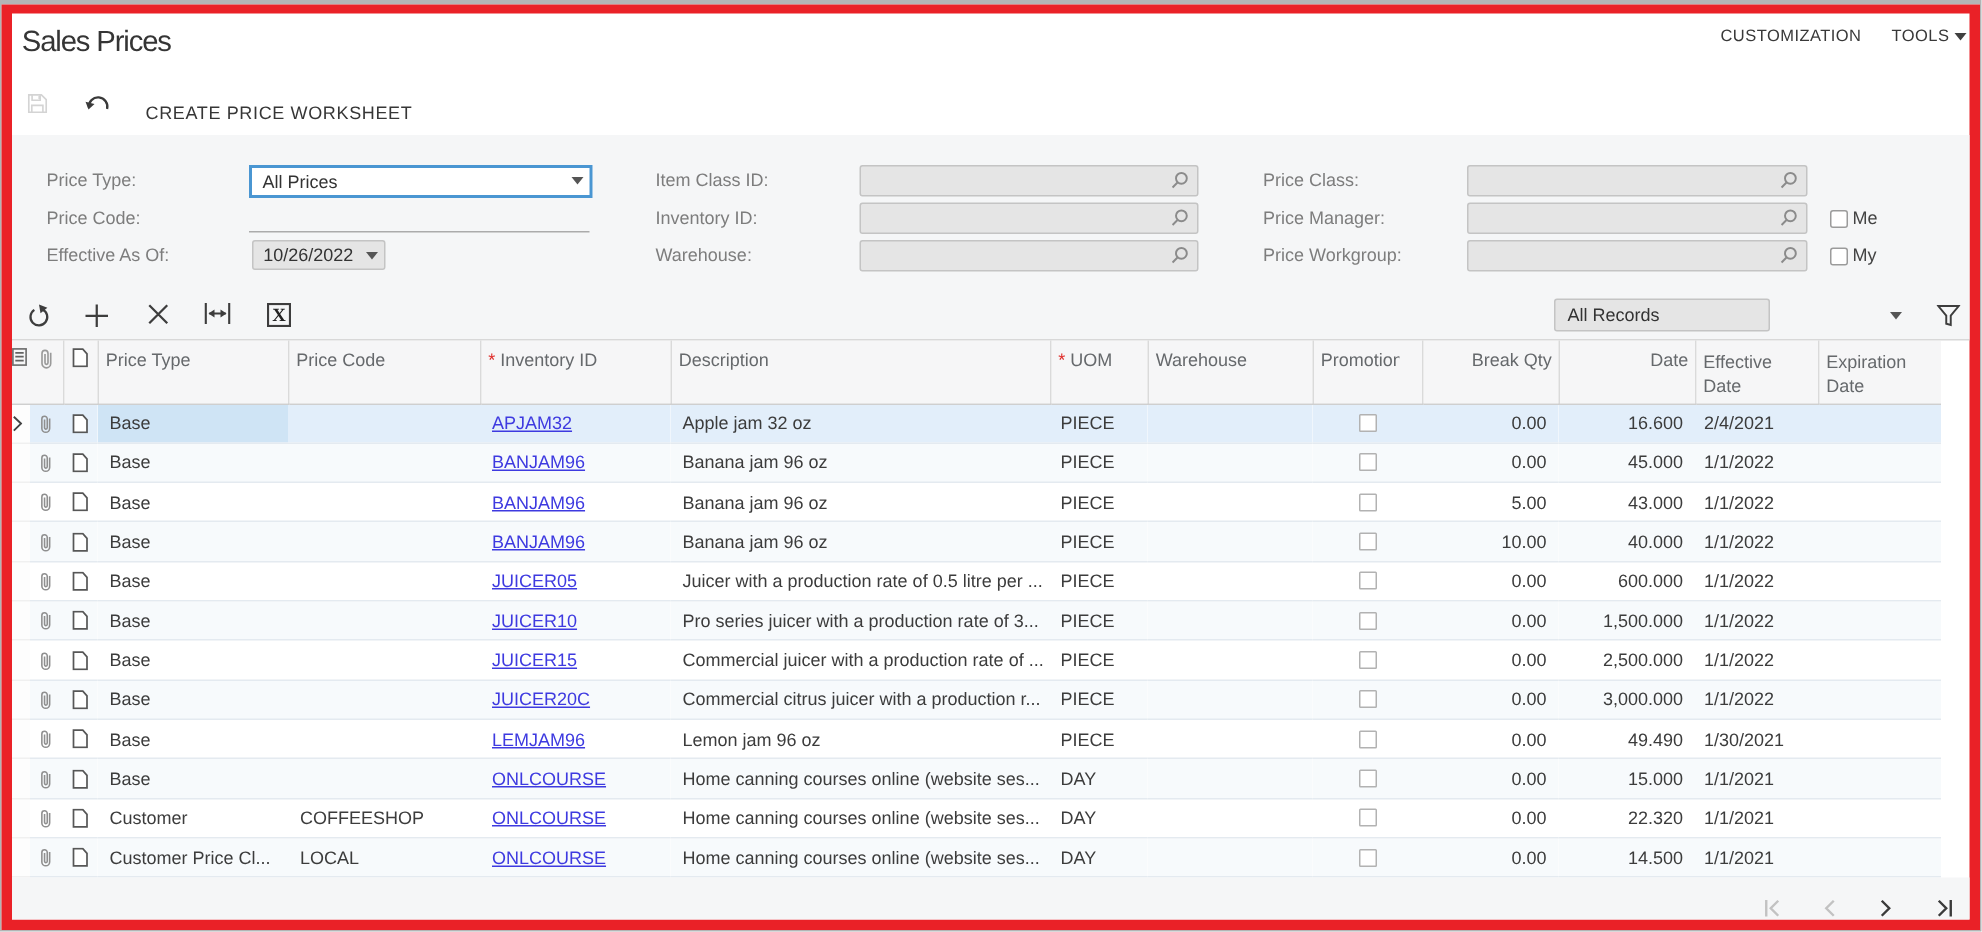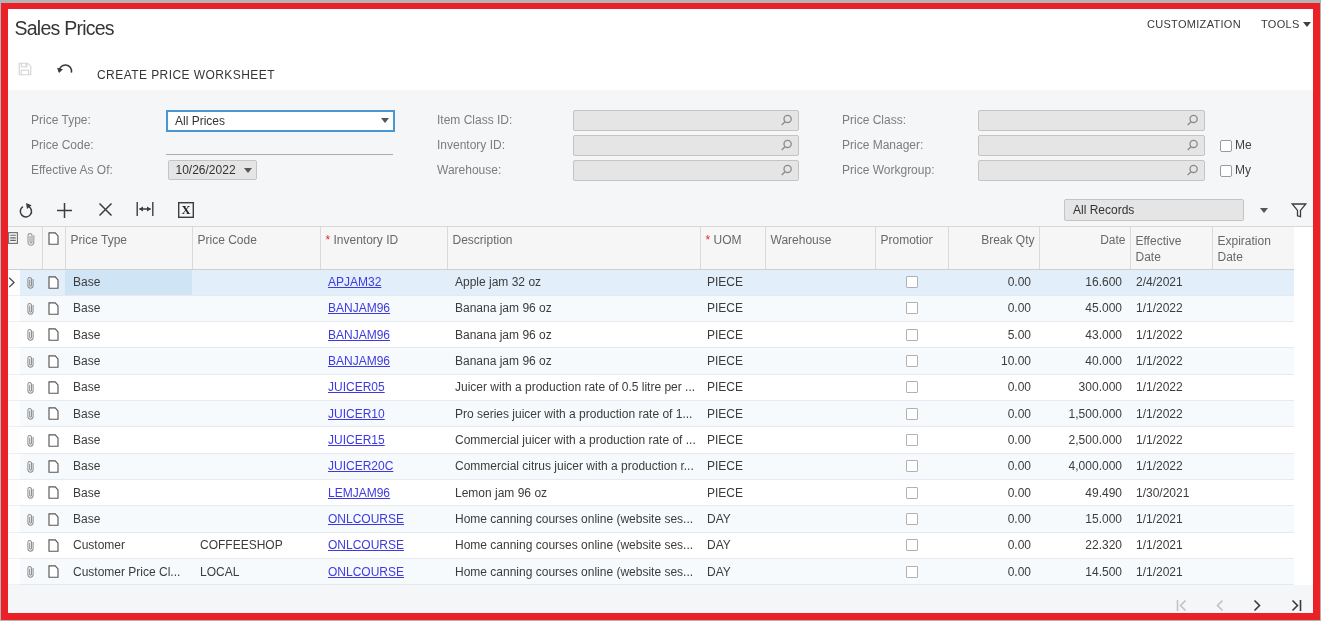--- a/index.html
+++ b/index.html
@@ -141,21 +141,21 @@
         <path d="M3 7l4-2.6v5.2z" fill="#3d3d3d"></path>
         <path d="M15 7l-4-2.6v5.2z" fill="#3d3d3d"></path>
       </svg>
     </div>
 <div class="ab" style="left:170.0px;top:192.5px">
       <svg width="16" height="16" viewBox="0 0 16 16">
         <rect x="0.7" y="0.7" width="14.6" height="14.6" fill="none" stroke="#3d3d3d" stroke-width="1.4"></rect>
         <text x="8" y="12.2" font-family="Liberation Serif,serif" font-size="12.5" font-weight="bold" fill="#222" text-anchor="middle">X</text>
       </svg>
     </div>
-<div class="ab inp" style="left:1056px;top:190px;width:180px;height:22px;font-size:12px;color:#333;line-height:20px;padding-left:8px">All Records</div>
+<div class="ab inp" style="left:1028px;top:190px;width:144px;height:22px;font-size:12px;color:#333;line-height:20px;padding-left:8px">All Records</div>
 <div class="ab caret" style="left:1252px;top:199px;border-top-color:#555"></div>
 <div class="ab" style="left:1283px;top:194px">
       <svg width="16" height="15" viewBox="0 0 16 15">
         <path d="M1.2 1h13.6l-5.3 6.4v6.3l-3-.9V7.4z" fill="none" stroke="#3d3d3d" stroke-width="1.3"></path>
       </svg>
     </div>
 <div class="ab" style="left:0;top:217px;width:1305px;border-bottom:1px solid #d8d8d8"></div>
 <table class="ab" style="left:0;top:218px;width:1286px">
       <colgroup>
         <col style="width:12px">
@@ -356,21 +356,21 @@
           <td class="ell" style="">Base</td>
           <td></td>
           <td><a>JUICER05</a></td>
           <td style="padding-right:2px">Juicer with a production rate of 0.5 litre per ...</td>
           <td style="padding-left:7px">PIECE</td>
           <td></td>
           <td class="icon">
             <div style="margin:0 auto;width:12px;height:12px;background:#fff;border:1px solid #b2b2b2;border-radius:1px"></div>
           </td>
           <td class="num">0.00</td>
-          <td class="num">300.000</td>
+          <td class="num">600.000</td>
           <td style="padding-left:6px">1/1/2022</td>
           <td></td>
         </tr>
         <tr class="even" style="height:26.33px">
           <td class="icon nob" style="background:#fdfdfd;border-bottom-color:#f0f0f0"></td>
           <td class="icon" style="">
             <div style="margin:0 auto;width:10px">
               <svg width="9" height="13" viewBox="0 0 9 13">
                 <path d="M7.1 3.0v6.6a2.6 2.6 0 0 1-5.2 0V3.3a1.8 1.8 0 0 1 3.6 0v5.9a0.9 0.9 0 0 1-1.8 0V3.7" fill="none" stroke="#8f8f8f" stroke-width="1.05"></path>
               </svg>
@@ -379,21 +379,21 @@
           <td class="icon" style="">
             <div style="margin:0 auto;width:12px">
               <svg width="11" height="13" viewBox="0 0 11 13">
                 <path d="M1.0 0.8h6.2L10.0 3.9V12.2H1.0z" fill="#fff" stroke="#575757" stroke-width="1.15"></path>
               </svg>
             </div>
           </td>
           <td class="ell" style="">Base</td>
           <td></td>
           <td><a>JUICER10</a></td>
-          <td style="padding-right:2px">Pro series juicer with a production rate of 1...</td>
+          <td style="padding-right:2px">Pro series juicer with a production rate of 3...</td>
           <td style="padding-left:7px">PIECE</td>
           <td></td>
           <td class="icon">
             <div style="margin:0 auto;width:12px;height:12px;background:#fff;border:1px solid #b2b2b2;border-radius:1px"></div>
           </td>
           <td class="num">0.00</td>
           <td class="num">1,500.000</td>
           <td style="padding-left:6px">1/1/2022</td>
           <td></td>
         </tr>
@@ -446,21 +446,21 @@
           <td class="ell" style="">Base</td>
           <td></td>
           <td><a>JUICER20C</a></td>
           <td style="padding-right:2px">Commercial citrus juicer with a production r...</td>
           <td style="padding-left:7px">PIECE</td>
           <td></td>
           <td class="icon">
             <div style="margin:0 auto;width:12px;height:12px;background:#fff;border:1px solid #b2b2b2;border-radius:1px"></div>
           </td>
           <td class="num">0.00</td>
-          <td class="num">4,000.000</td>
+          <td class="num">3,000.000</td>
           <td style="padding-left:6px">1/1/2022</td>
           <td></td>
         </tr>
         <tr class="odd" style="height:26.33px">
           <td class="icon nob" style="background:#fdfdfd;border-bottom-color:#f0f0f0"></td>
           <td class="icon" style="">
             <div style="margin:0 auto;width:10px">
               <svg width="9" height="13" viewBox="0 0 9 13">
                 <path d="M7.1 3.0v6.6a2.6 2.6 0 0 1-5.2 0V3.3a1.8 1.8 0 0 1 3.6 0v5.9a0.9 0.9 0 0 1-1.8 0V3.7" fill="none" stroke="#8f8f8f" stroke-width="1.05"></path>
               </svg>

